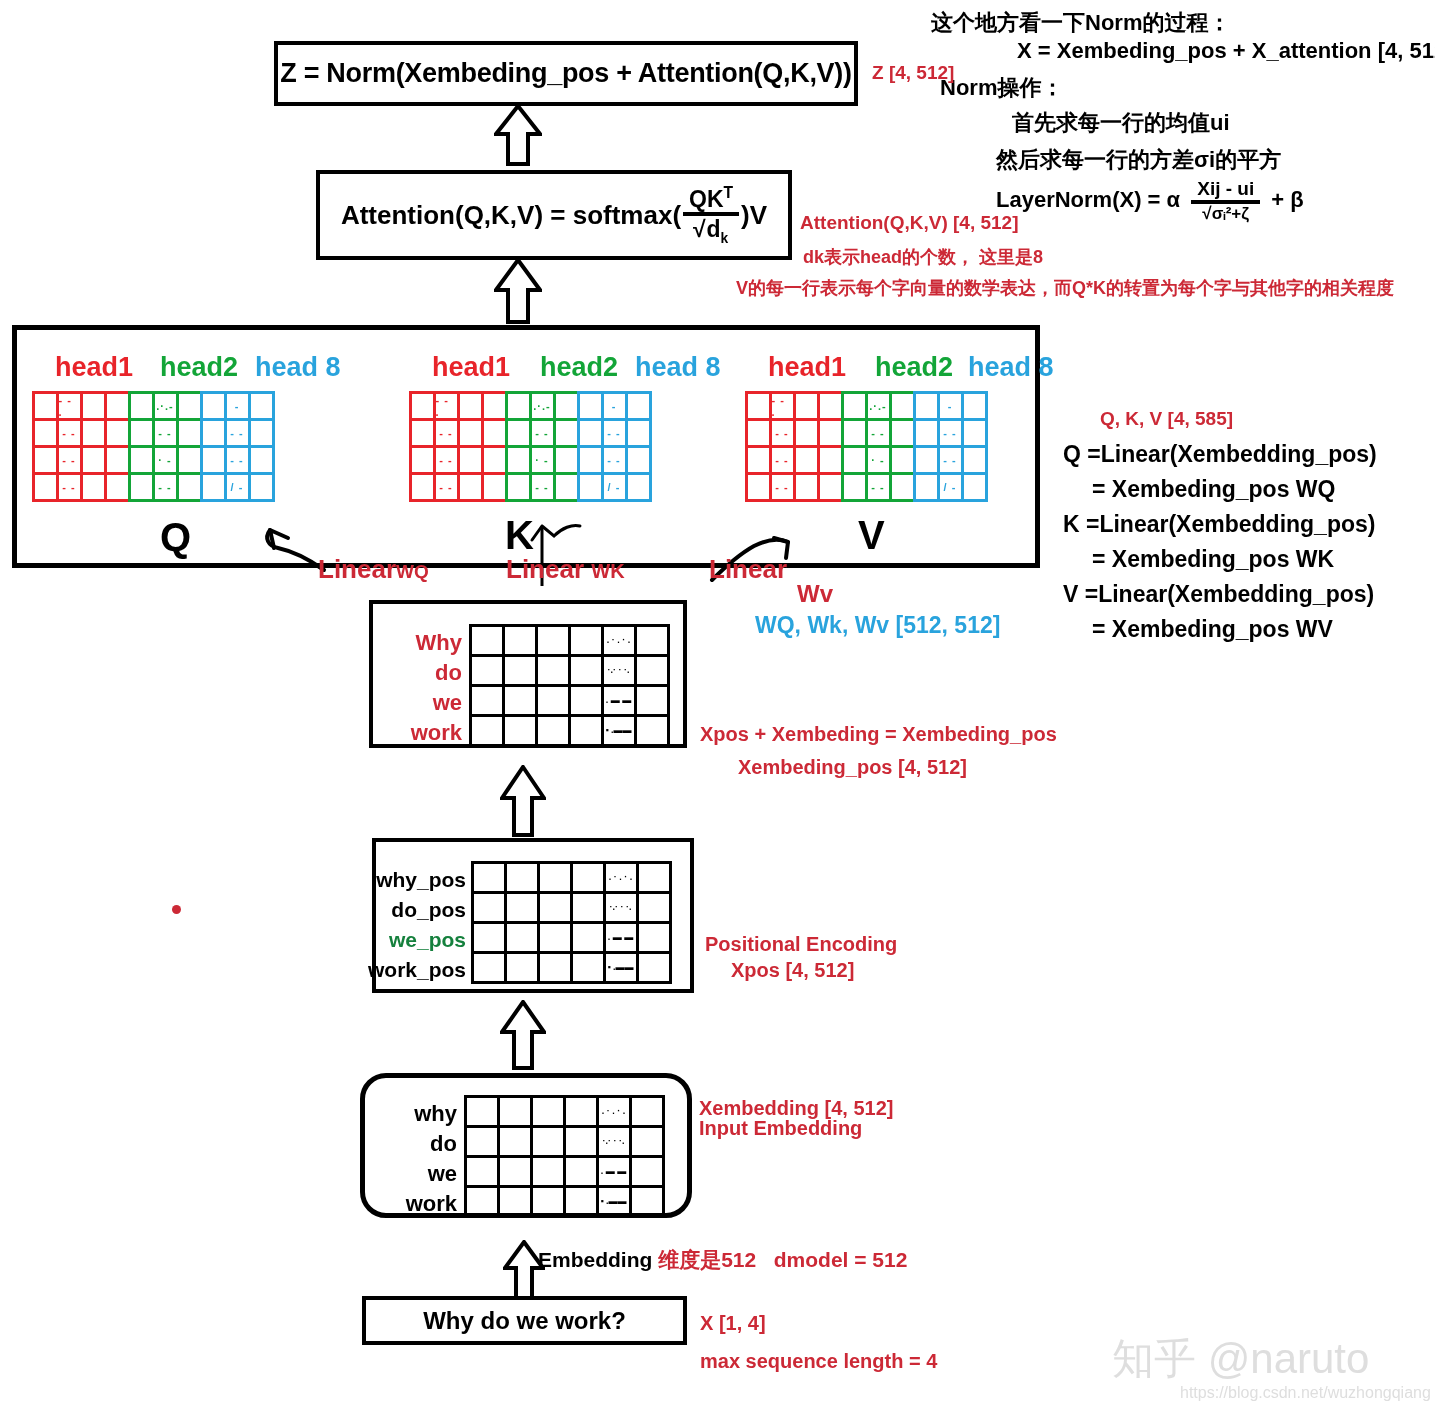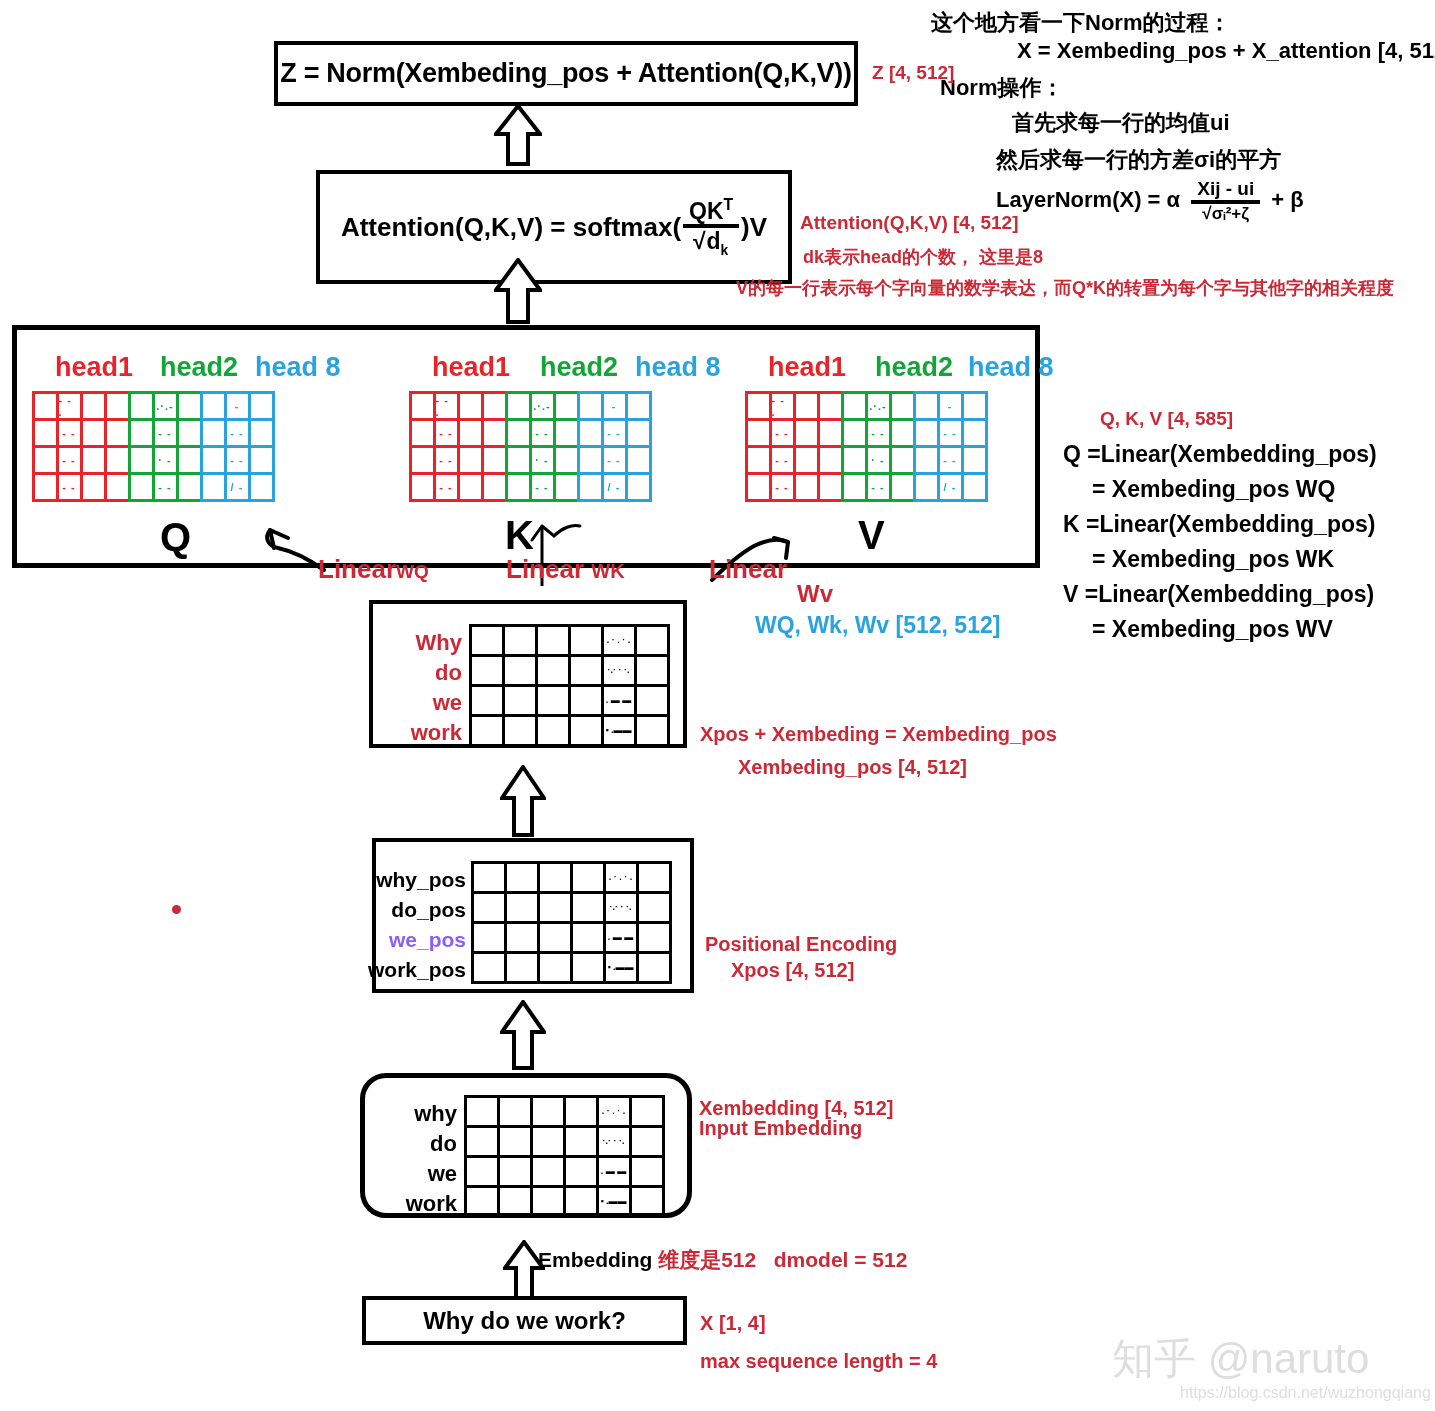--- a/index.html
+++ b/index.html
@@ -36,21 +36,21 @@
 <div class="box" style="left:274px;top:41px;width:584px;height:65px;">
   <div class="ctrtxt" style="font-size:27px;letter-spacing:-0.3px;">Z = Norm(Xembeding_pos + Attention(Q,K,V))</div>
 </div>
 
 <div class="uparrow" style="left:494px;top:104px;">
   <svg width="48" height="62" viewBox="0 0 48 62">
     <polygon points="24,2 46,30 34,30 34,60 14,60 14,30 2,30" fill="#fff" stroke="#000" stroke-width="4"></polygon>
   </svg>
 </div>
 
-<div class="box" style="left:316px;top:170px;width:476px;height:114px;">
+<div class="box" style="left:316px;top:170px;width:476px;height:90px;">
   <div class="ctrtxt" style="font-size:26px;">
     <span>Attention(Q,K,V)  =  softmax(</span>
     <span class="frac" style="font-size:23px;margin:0 2px;">
       <span class="num">
         <span>QK</span><span class="sup">T</span>
       </span>
       <span class="den">
         <span>√</span><span style="border-top:2px solid #000;padding:0 1px;"><span>d</span><span class="sub">k</span></span>
       </span>
     </span>
@@ -315,21 +315,21 @@
 <div class="uparrow" style="left:500px;top:765px;">
   <svg width="46" height="72" viewBox="0 0 46 72">
     <polygon points="23,2 44,33 32,33 32,70 14,70 14,33 2,33" fill="#fff" stroke="#000" stroke-width="4"></polygon>
   </svg>
 </div>
 
 <div class="box" style="left:372px;top:838px;width:322px;height:155px;"></div>
 <div id="pe-rows">
     <div class="rowlab" style="top: 869px; left: 0px; width: 466px; text-align: right; color: rgb(0, 0, 0); font-size: 21px;">why_pos</div>
     <div class="rowlab" style="top: 899px; left: 0px; width: 466px; text-align: right; color: rgb(0, 0, 0); font-size: 21px;">do_pos</div>
-    <div class="rowlab" style="top: 929px; left: 0px; width: 466px; text-align: right; color: #8b5cf6; font-size: 21px;">we_pos</div>
+    <div class="rowlab" style="top: 929px; left: 0px; width: 466px; text-align: right; color: #15803d; font-size: 21px;">we_pos</div>
     <div class="rowlab" style="top: 959px; left: 0px; width: 466px; text-align: right; color: rgb(0, 0, 0); font-size: 21px;">work_pos</div>
   </div>
 <div id="pe-grid" style="left: 472px; top: 862px; position: absolute; display: grid; grid-template-columns: repeat(6, 33px); grid-template-rows: repeat(4, 30px);">
     <div class="cell"></div>
     <div class="cell"></div>
     <div class="cell"></div>
     <div class="cell"></div>
     <div class="cell" style="display: flex; align-items: center; justify-content: center; font-size: 9px; font-weight: bold;">.  ·  .  ·  .</div>
     <div class="cell"></div>
     <div class="cell"></div>

